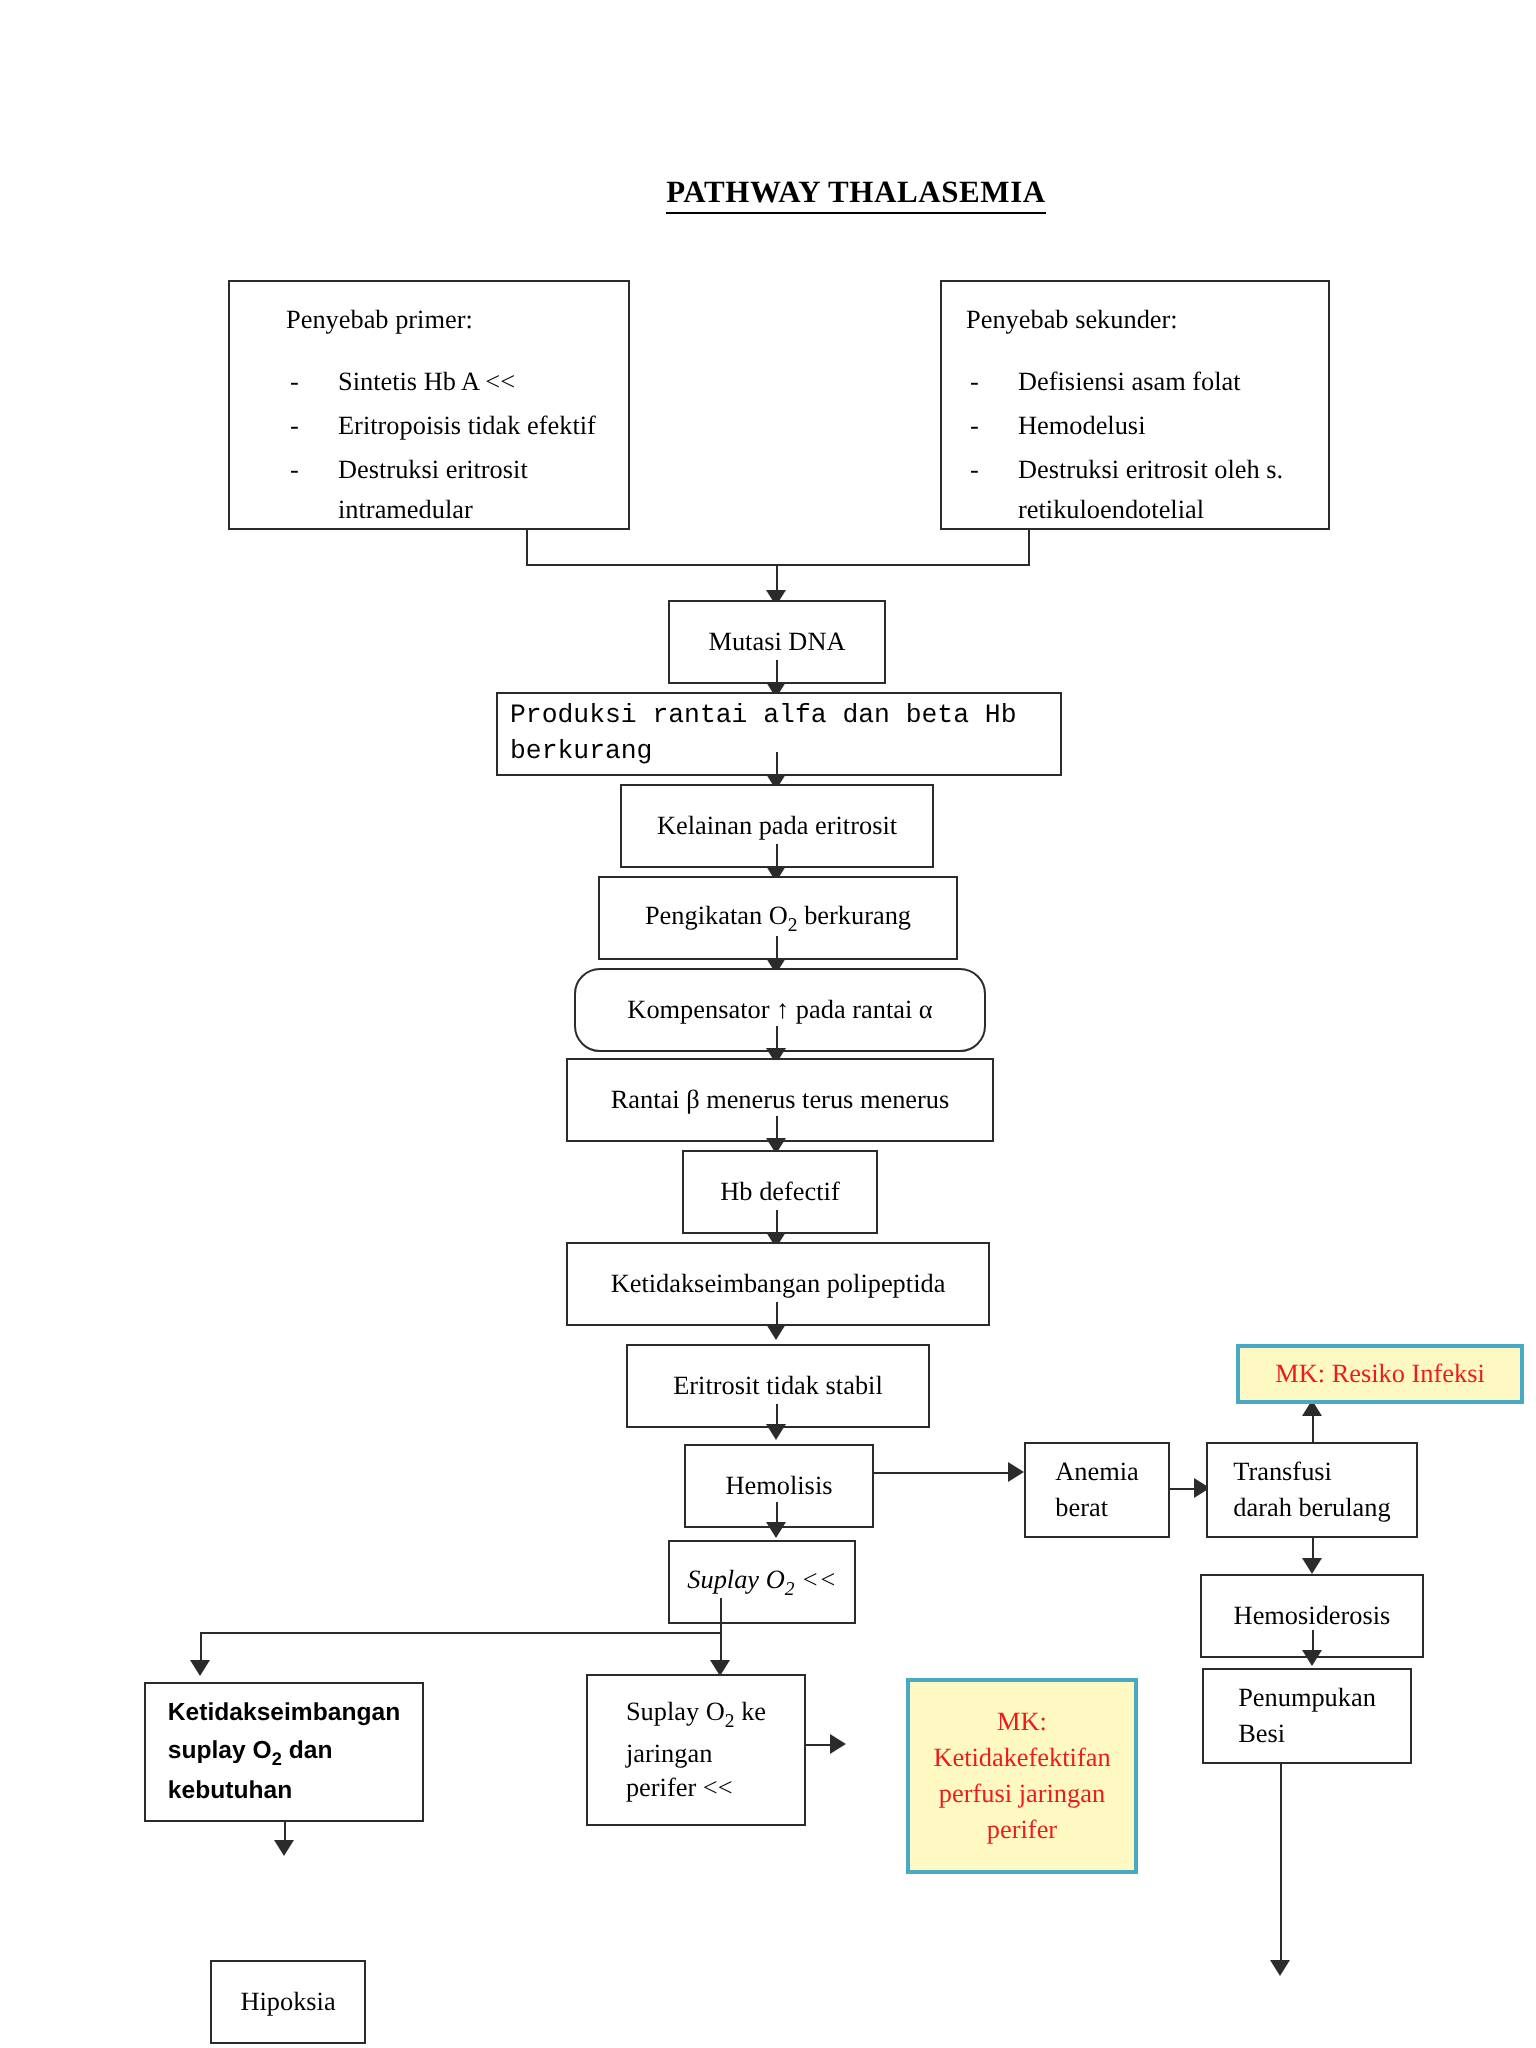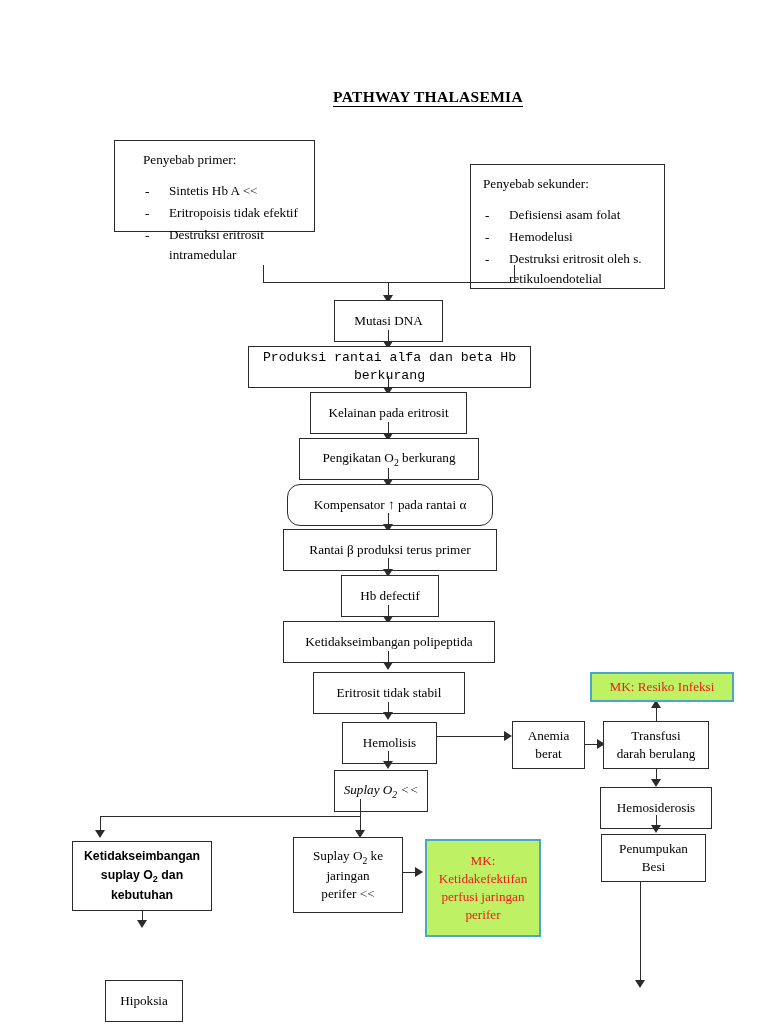--- a/index.html
+++ b/index.html
@@ -16,39 +16,39 @@
     position:absolute;left:0;top:88px;width:768px;text-align:center;
     font-size:15.5px;font-weight:bold;letter-spacing:.3px;padding-left:44px;
   }
   .title span{border-bottom:1.4px solid #000;padding-bottom:1px;}
 
   
   .box{
     position:absolute;box-sizing:border-box;
     border:1.1px solid #2b2b2b;background:#fff;
     display:flex;align-items:center;justify-content:center;
-    text-align:center;font-size:13.2px;line-height:1.34;
+    font-size:13.2px;line-height:1.34;
     padding:20px 6px;
   }
   .box.left-align{
     display:block;text-align:left;padding:9px 12px;
     font-size:13.2px;line-height:1.52;
   }
   .box.left-align .hdr{margin-bottom:11px;}
   .ul{list-style:none;margin:0;padding:0;}
   .ul li{position:relative;padding-left:26px;margin:0 0 2px 0;}
   .ul li .dash{position:absolute;left:2px;top:0;}
 
   
   .mk{
     position:absolute;box-sizing:border-box;
-    border:2.6px solid #49a9c4;background:#bef264;
+    border:2.6px solid #49a9c4;background:#fef9c3;
     display:flex;align-items:center;justify-content:center;
     text-align:center;color:#ee1b1b;
-    font-size:13.2px;line-height:1.35;padding:2px 5px;
+    font-size:13.2px;line-height:1.35;padding:2px 5px;margin-left:28px;
   }
 
   
   .sansbold{
     font-family:"Liberation Sans", sans-serif;
     font-weight:bold;font-size:12.3px;line-height:1.48;
   }
 
   
   .vline,.hline{position:absolute;background:#2b2b2b;}
@@ -73,30 +73,30 @@
 </style>
 </head>
 <body>
 
 <div class="stage">
 
   <div class="title">
     <span>PATHWAY THALASEMIA</span>
   </div>
 
-  <div class="box left-align" style="left:114px;top:140px;width:201px;height:92px;padding-left:28px;">
+  <div class="box left-align" style="left:114px;top:140px;width:201px;height:125px;padding-left:28px;">
     <div class="hdr">Penyebab primer:</div>
     <ul class="ul">
       <li><span class="dash">-</span><span>Sintetis Hb A &lt;&lt;</span></li>
       <li><span class="dash">-</span><span>Eritropoisis tidak efektif</span></li>
       <li><span class="dash">-</span><span>Destruksi eritrosit intramedular</span></li>
     </ul>
   </div>
 
-  <div class="box left-align" style="left:470px;top:140px;width:195px;height:125px;margin-top:24px;">
+  <div class="box left-align" style="left:470px;top:140px;width:195px;height:125px;">
     <div class="hdr">Penyebab sekunder:</div>
     <ul class="ul">
       <li><span class="dash">-</span><span>Defisiensi asam folat</span></li>
       <li><span class="dash">-</span><span>Hemodelusi</span></li>
       <li><span class="dash">-</span><span>Destruksi eritrosit oleh s. retikuloendotelial</span></li>
     </ul>
   </div>
 
   <div class="vline" style="left:263px;top:265px;height:18px;"></div>
   <div class="vline" style="left:514px;top:265px;height:18px;"></div>
@@ -119,21 +119,21 @@
   <div class="box" style="left:299px;top:438px;width:180px;height:30px;">
     <span>Pengikatan O<sub>2</sub> berkurang</span>
   </div>
   <div class="vline" style="left:388px;top:468px;height:13px;"></div>
   <div class="arrow-d" style="left:383px;top:479px;"></div>
 
   <div class="box" style="left:287px;top:484px;width:206px;height:29px;border-radius:13px;">Kompensator ↑ pada rantai α</div>
   <div class="vline" style="left:388px;top:513px;height:13px;"></div>
   <div class="arrow-d" style="left:383px;top:524px;"></div>
 
-  <div class="box" style="left:283px;top:529px;width:214px;height:29px;">Rantai β produksi terus primer</div>
+  <div class="box" style="left:283px;top:529px;width:214px;height:29px;">Rantai β menerus terus menerus</div>
   <div class="vline" style="left:388px;top:558px;height:13px;"></div>
   <div class="arrow-d" style="left:383px;top:569px;"></div>
 
   <div class="box" style="left:341px;top:575px;width:98px;height:30px;">Hb defectif</div>
   <div class="vline" style="left:388px;top:605px;height:13px;"></div>
   <div class="arrow-d" style="left:383px;top:616px;"></div>
 
   <div class="box" style="left:283px;top:621px;width:212px;height:30px;">Ketidakseimbangan polipeptida</div>
   <div class="vline" style="left:388px;top:651px;height:13px;"></div>
   <div class="arrow-d" style="left:383px;top:662px;"></div>

